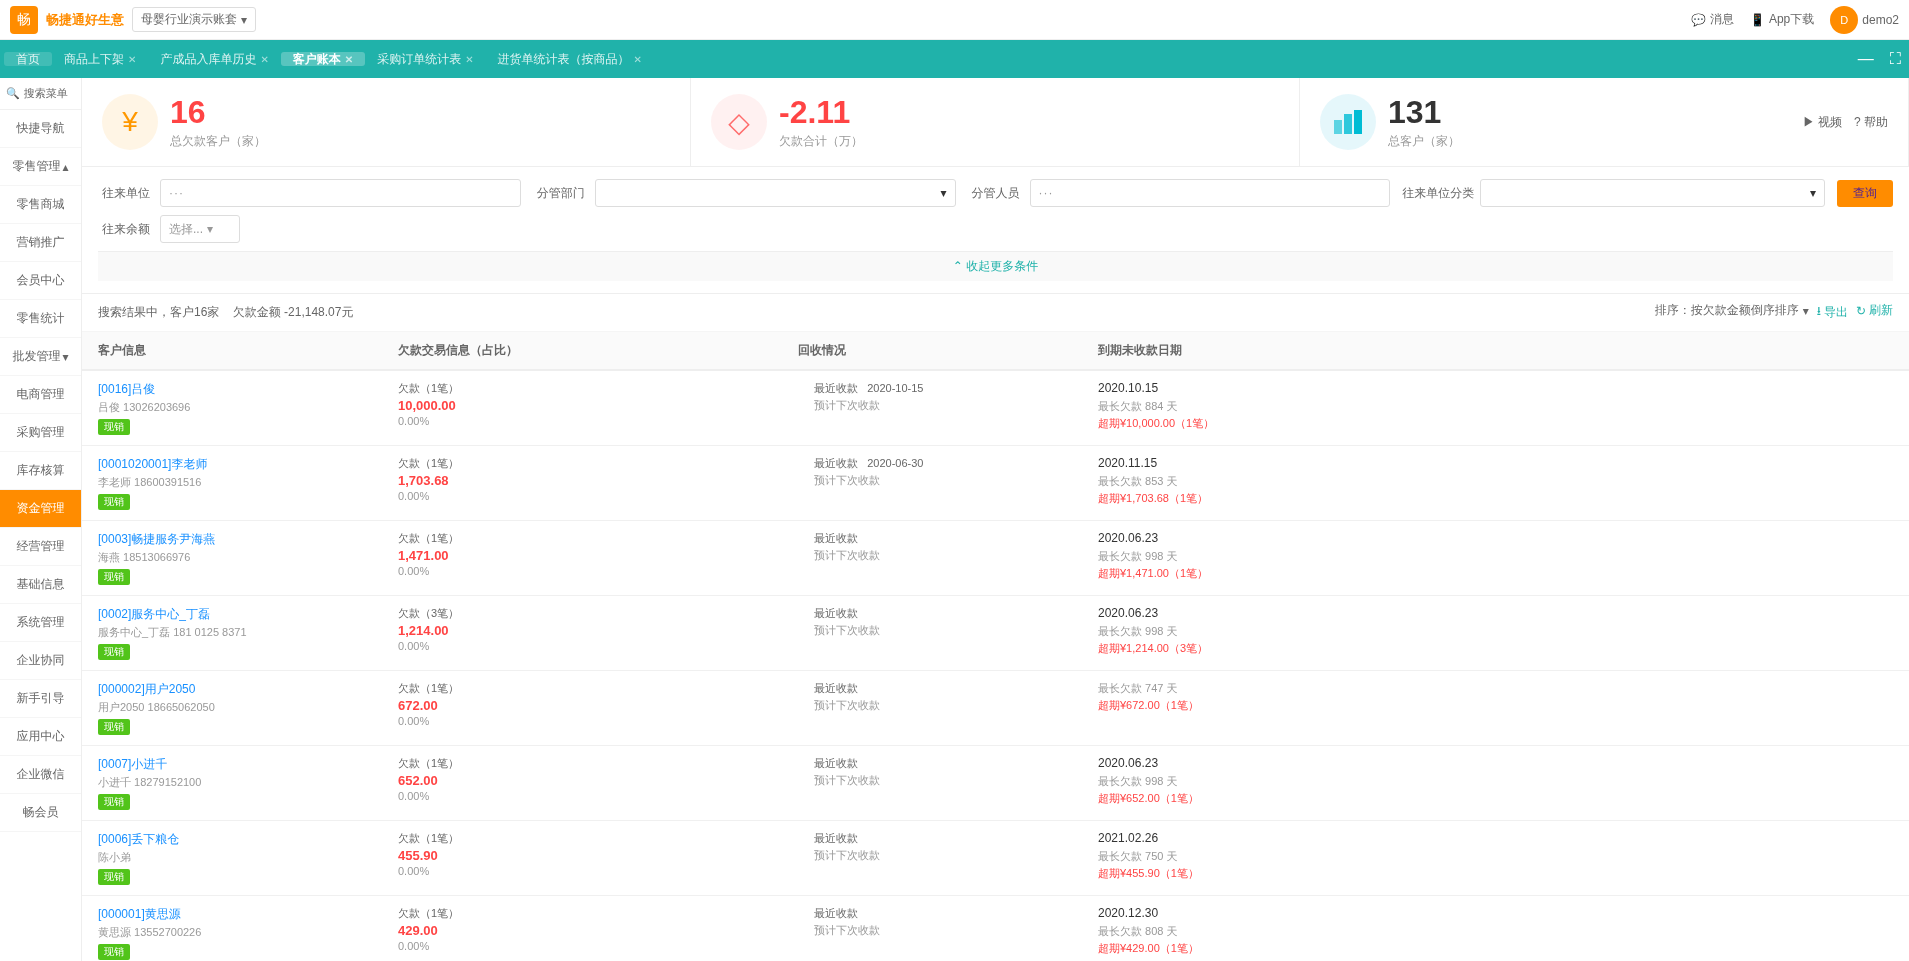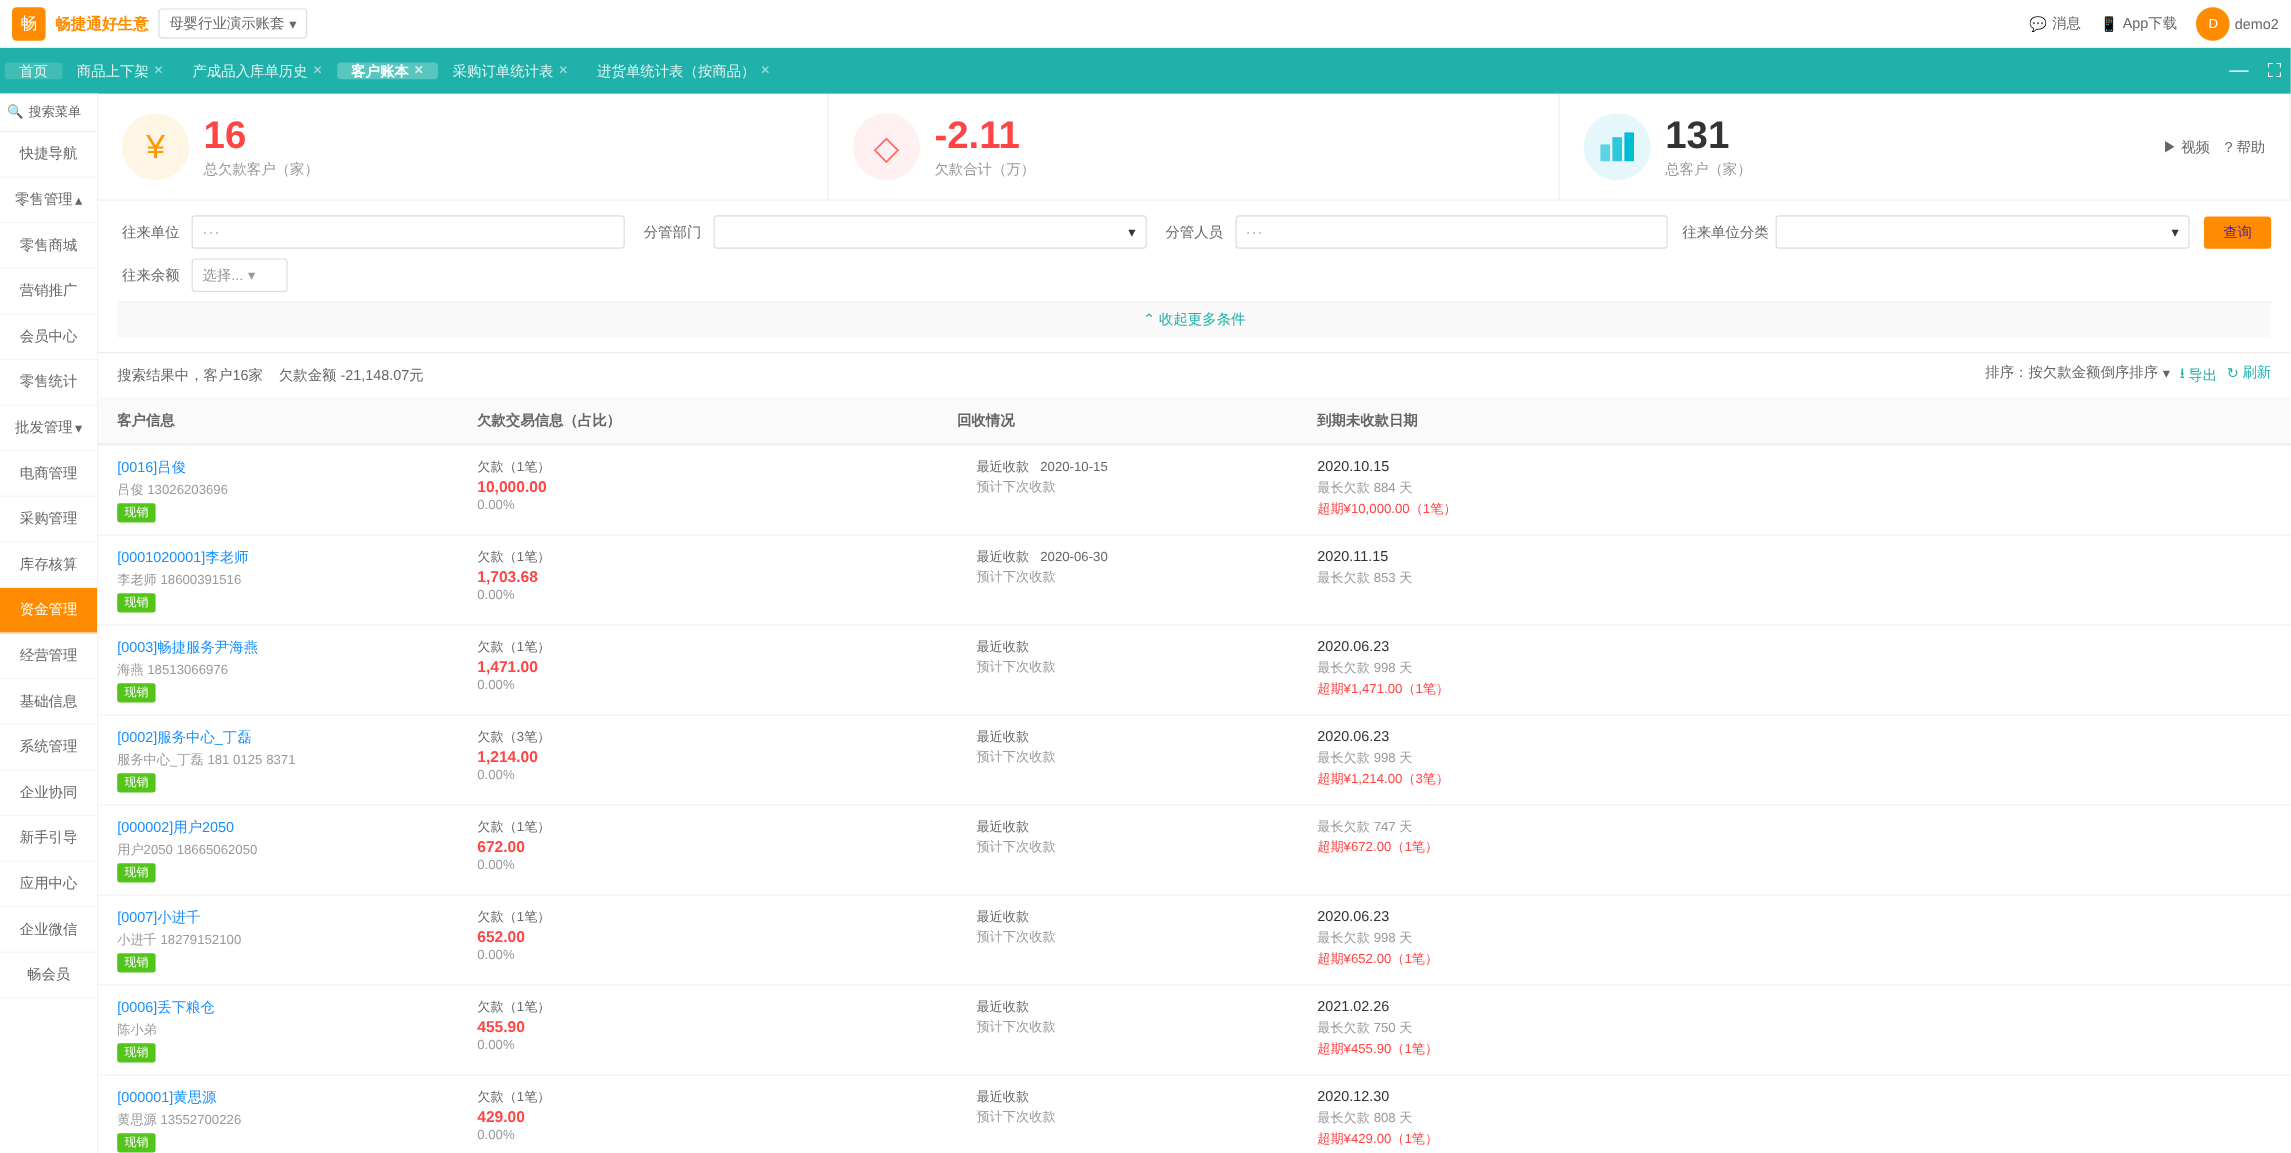--- a/index.html
+++ b/index.html
@@ -318,20 +318,21 @@
         </div>
         <div>
           <div class="recovery-info">
             <div class="recovery-date">最近收款&nbsp;&nbsp;&nbsp;2020-06-30</div>
             <div class="recovery-next">预计下次收款</div>
           </div>
         </div>
         <div>
           <div class="overdue-date">2020.11.15</div>
           <div class="overdue-detail">最长欠款 853 天</div>
+          <div class="overdue-link">超期¥1,703.68（1笔）</div>
         </div>
       </div>
 
       <div class="table-row">
         <div>
           <div class="customer-name">[0003]畅捷服务尹海燕</div>
           <div class="customer-info">海燕  18513066976</div>
           <span class="tag">现销</span>
         </div>
         <div>

